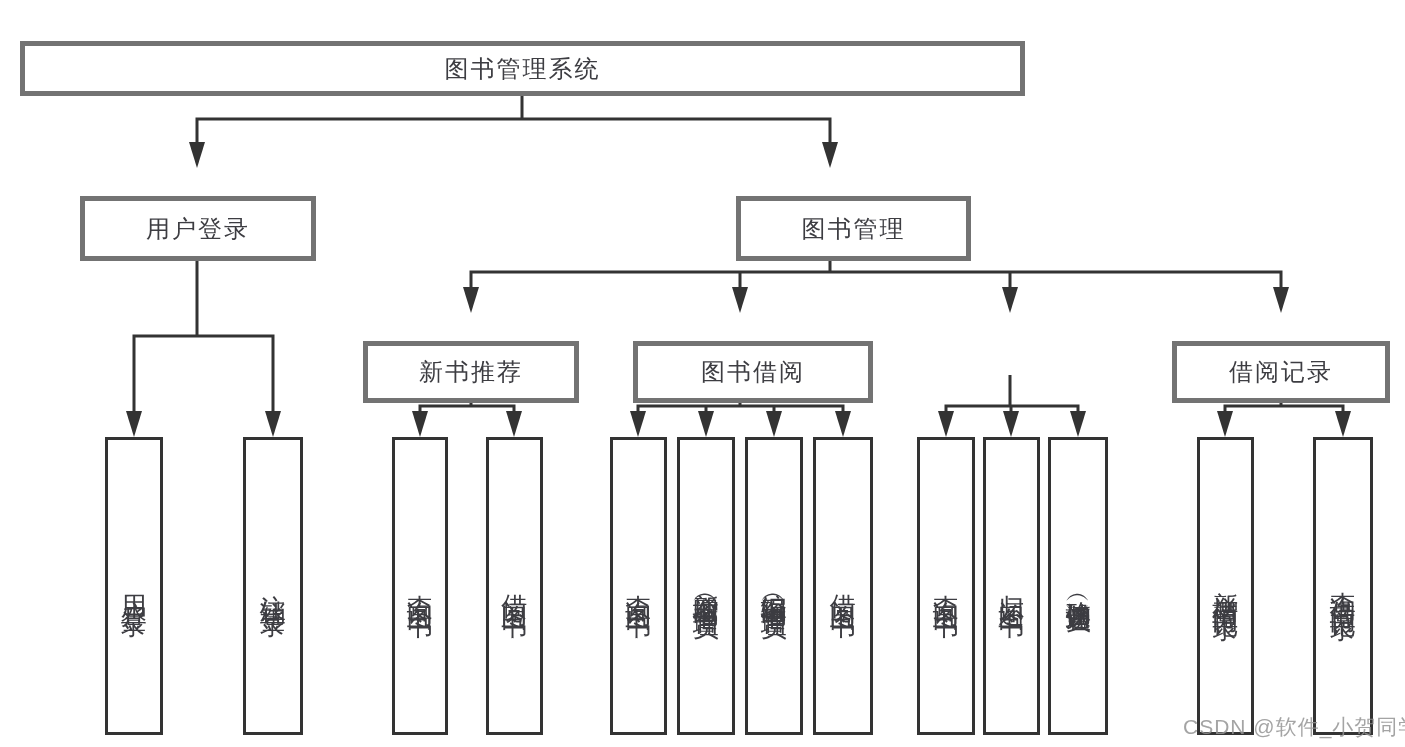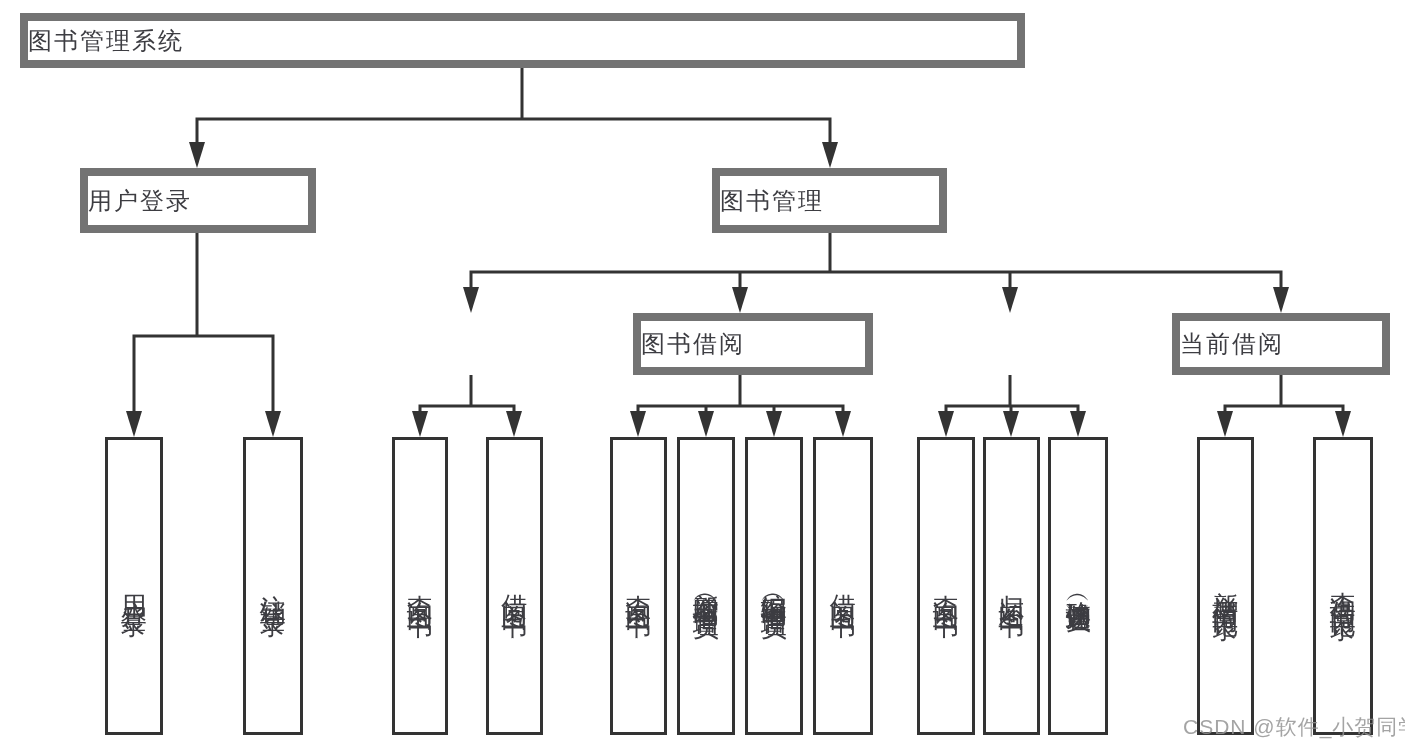--- a/index.html
+++ b/index.html
@@ -13,27 +13,29 @@
     color: #3d3d42;
   }
   svg.connectors {
     position: absolute;
     left: 0; top: 0;
     width: 1405px; height: 747px;
   }
   .node {
     position: absolute;
     box-sizing: border-box;
-    border: 8px solid #737373;
+    border: 5px solid #737373;
     background: #ffffff;
     display: flex;
     align-items: center;
+    justify-content: center;
     font-size: 24px;
     letter-spacing: 2px;
     white-space: nowrap;
+    margin-top: 28px;
   }
   .leaf {
     position: absolute;
     box-sizing: border-box;
     border: 3px solid #333333;
     background: #ffffff;
     display: flex;
     align-items: center;
     justify-content: center;
   }
@@ -103,29 +105,32 @@
     </g>
   </svg>
 
   <div class="node" style="left:20px; top:13px; width:1005px; height:55px;">
     <span>图书管理系统</span>
   </div>
 
   <div class="node" style="left:80px; top:168px; width:236px; height:65px;">
     <span>用户登录</span>
   </div>
-  <div class="node" style="left:712px; top:168px; width:235px; height:65px;">
+  <div class="node" style="left:736px; top:168px; width:235px; height:65px;">
     <span>图书管理</span>
   </div>
 
+  <div class="node" style="left:363px; top:313px; width:216px; height:62px;">
+    <span>新书推荐</span>
+  </div>
   <div class="node" style="left:633px; top:313px; width:240px; height:62px;">
     <span>图书借阅</span>
   </div>
   <div class="node" style="left:1172px; top:313px; width:218px; height:62px;">
-    <span>当前借阅</span>
+    <span>借阅记录</span>
   </div>
 
   <div class="leaf" style="left:105px; top:437px; width:58px; height:298px;">
     <span class="vtext">用户登录</span>
   </div>
   <div class="leaf" style="left:243px; top:437px; width:60px; height:298px;">
     <span class="vtext">注销登录</span>
   </div>
 
   <div class="leaf" style="left:392px; top:437px; width:56px; height:298px;">

